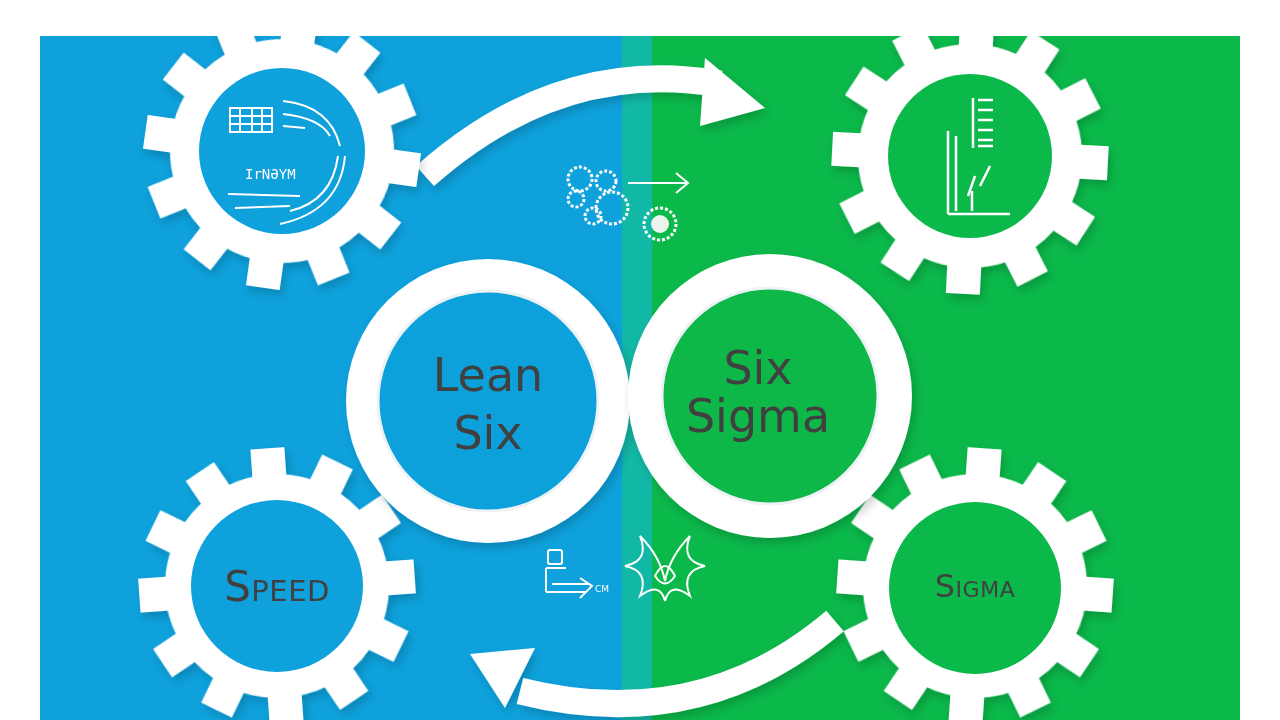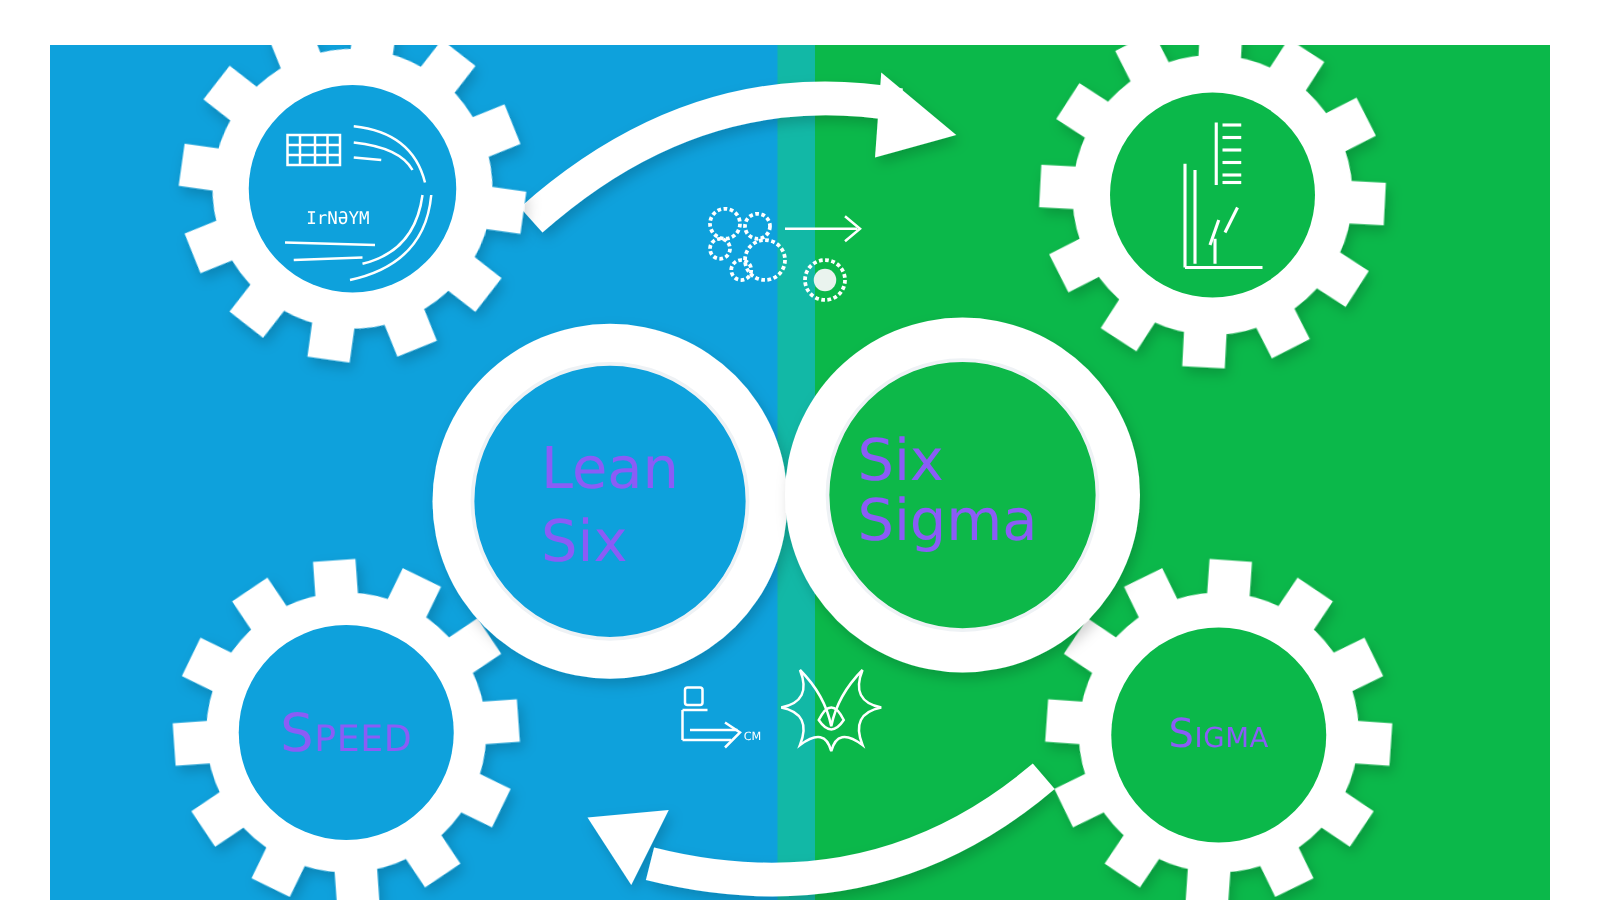--- a/index.html
+++ b/index.html
@@ -2,21 +2,21 @@
 <html><head>
 <meta charset="utf-8">
 <style>
   html, body { margin:0; padding:0; background:#ffffff; }
   body { width:1280px; height:720px; overflow:hidden; position:relative; font-family:"DejaVu Sans", sans-serif; }
   #stage { position:absolute; left:0; top:0; width:1280px; height:720px; background:#ffffff;margin-top:36px; }
   .panel-blue { position:absolute; left:40px; top:0; width:584px; height:720px; background:#0ea1dc; }
   .panel-seam { position:absolute; left:622px; top:0; width:30px; height:720px; background:#12b8a6; }
   .panel-green { position:absolute; left:650px; top:0; width:590px; height:720px; background:#0bb84a; }
   svg.layer { position:absolute; left:0; top:0; width:1280px; height:720px; }
-  .label { position:absolute; color:#8b5cf6; text-align:left; transform:translate(-50%,-50%); white-space:nowrap; line-height:1.05; }
+  .label { position:absolute; color:#404040; text-align:center; transform:translate(-50%,-50%); white-space:nowrap; line-height:1.05; }
   .lbl-lean { left:488px; top:368px; font-size:46px; }
   .lbl-sixsigma { left:758px; top:356px; font-size:46px; }
   .lbl-speed { left:277px; top:551px; font-size:42px; letter-spacing:0.5px; }
   .lbl-sigma { left:975px; top:551px; font-size:32px; letter-spacing:0.5px; }
 </style>
 </head>
 <body>
 
 <div id="stage">
   <div class="panel-blue"></div>

